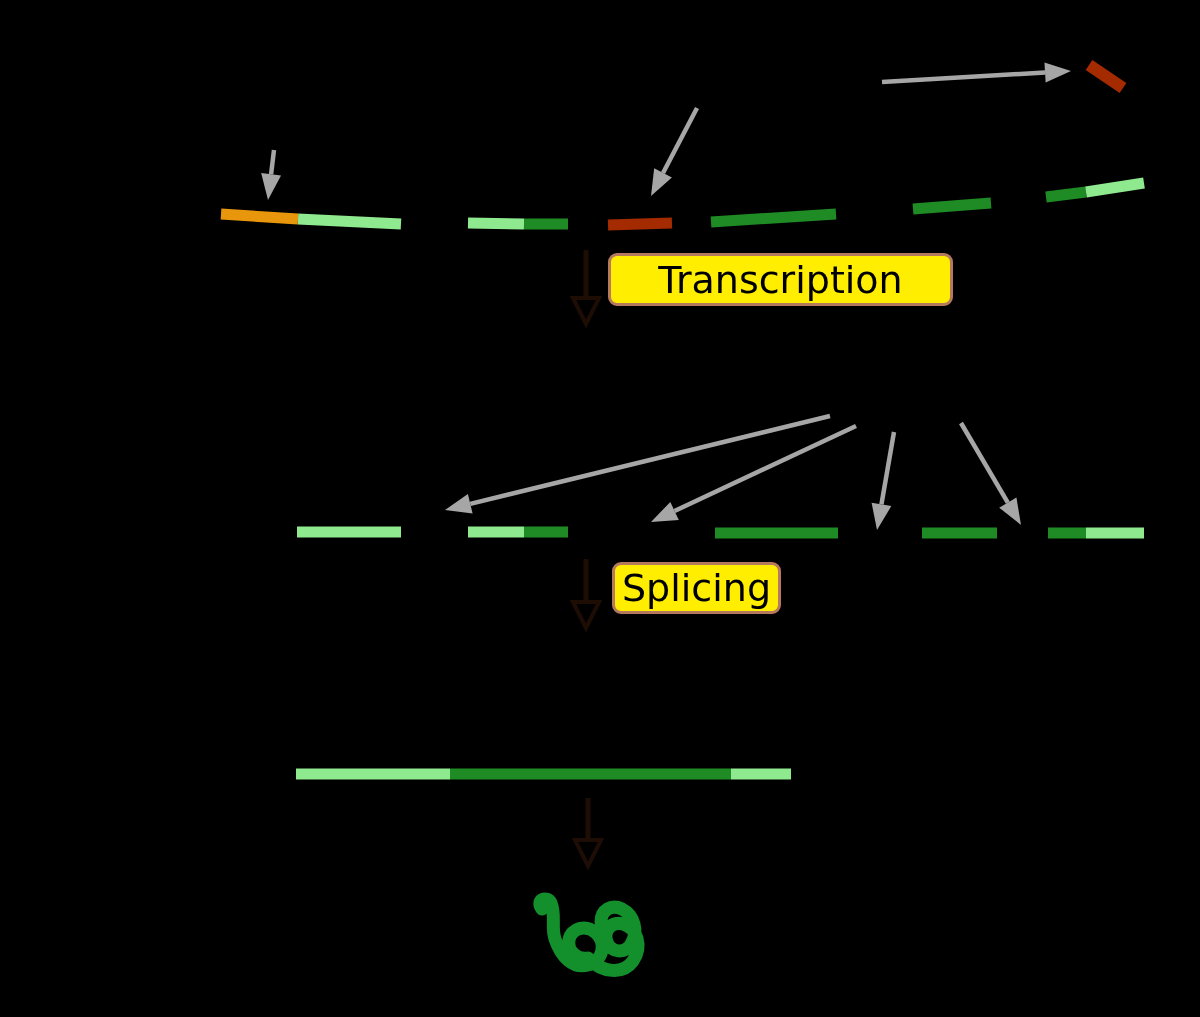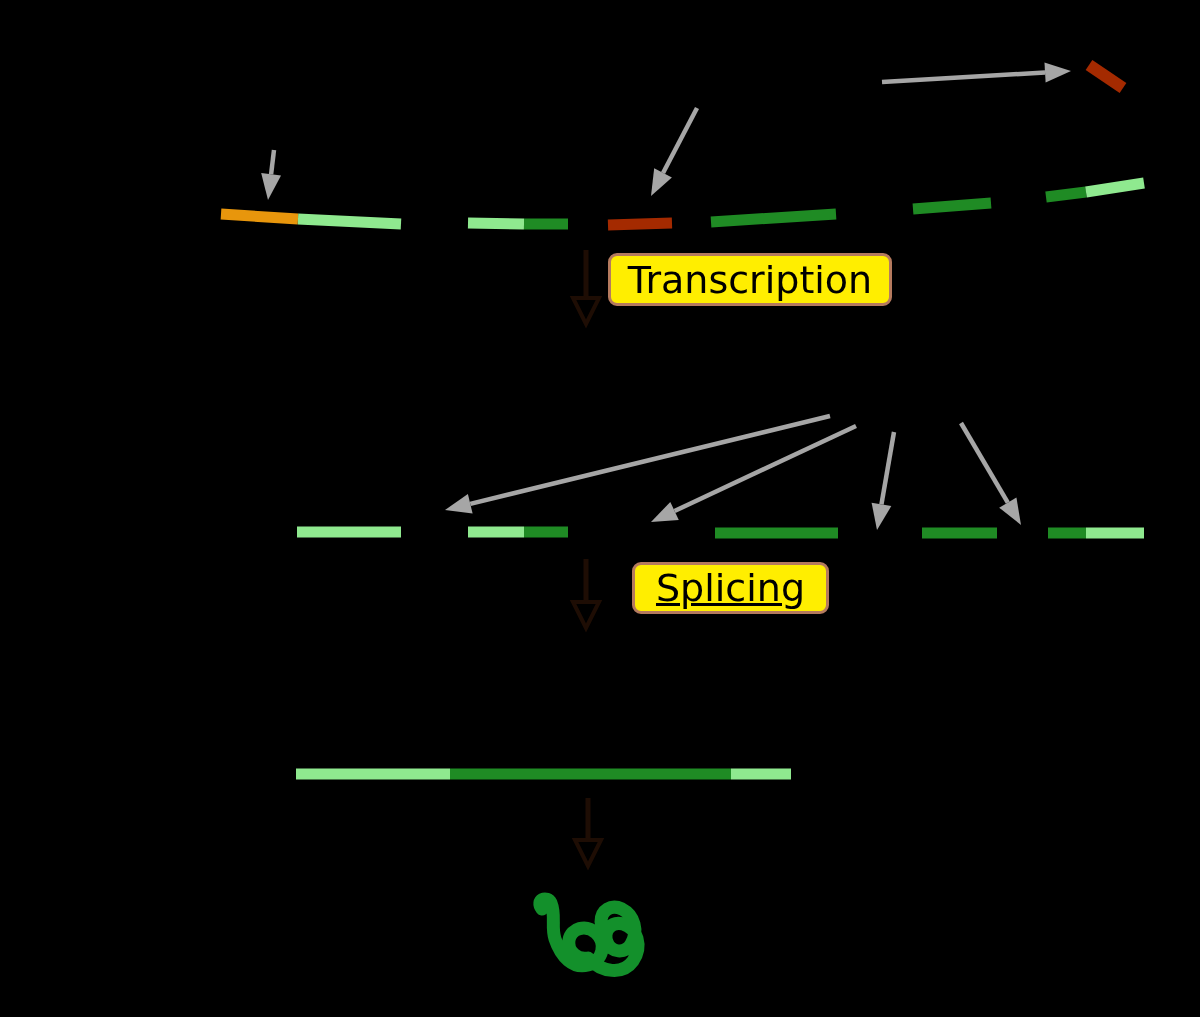--- a/index.html
+++ b/index.html
@@ -16,22 +16,22 @@
     box-sizing:border-box;
     background:var(--label-fill,#ffee00);
     border:3px solid var(--label-border,#b57a5e);
     border-radius:9px;
     color:var(--label-text,#000);
     display:flex;align-items:center;justify-content:center;
     font-size:38px;
     line-height:1;
     white-space:nowrap;
   }
-  .lbl-transcription{left:608px;top:253px;width:284px;height:53px;}
-  .lbl-splicing{left:632px;top:562px;width:197px;height:52px;text-decoration:underline;}
+  .lbl-transcription{left:608px;top:253px;width:345px;height:53px;}
+  .lbl-splicing{left:612px;top:562px;width:169px;height:52px;}
   .lbl-translation{left:608px;top:799px;width:247px;height:52px;}
 </style>
 </head>
 <body style="background: rgb(0, 0, 0);">
 
 <div class="stage">
 
   <svg class="canvas" width="1200" height="1017" viewBox="0 0 1200 1017">
       <g>
         <line x1="221" y1="214" x2="298" y2="219" stroke="#e8960c" stroke-width="11"></line>

